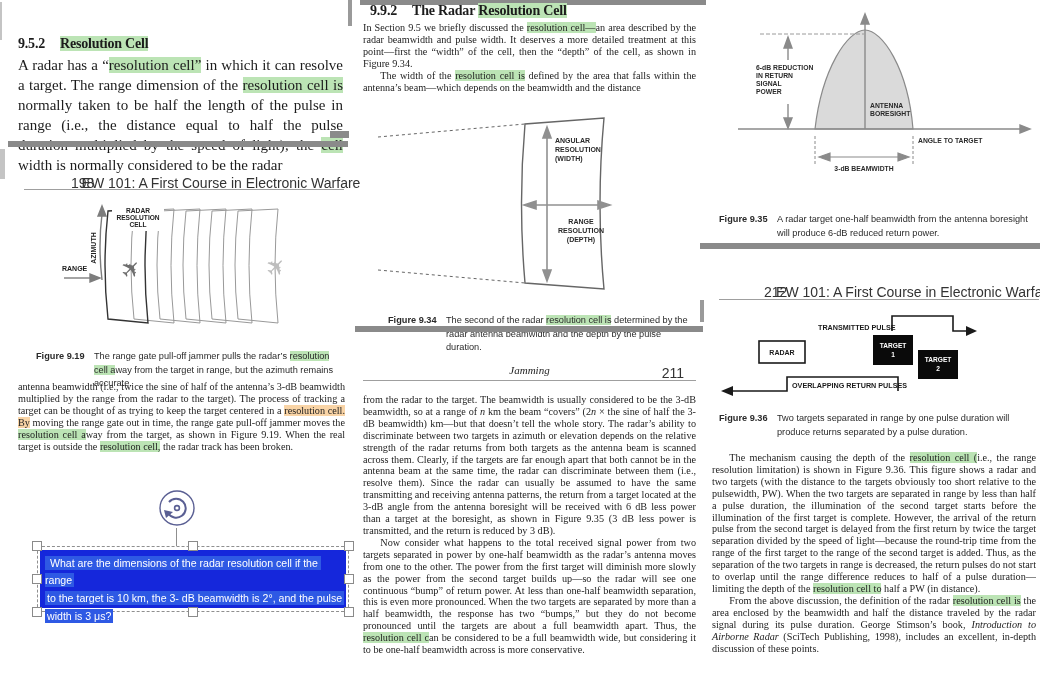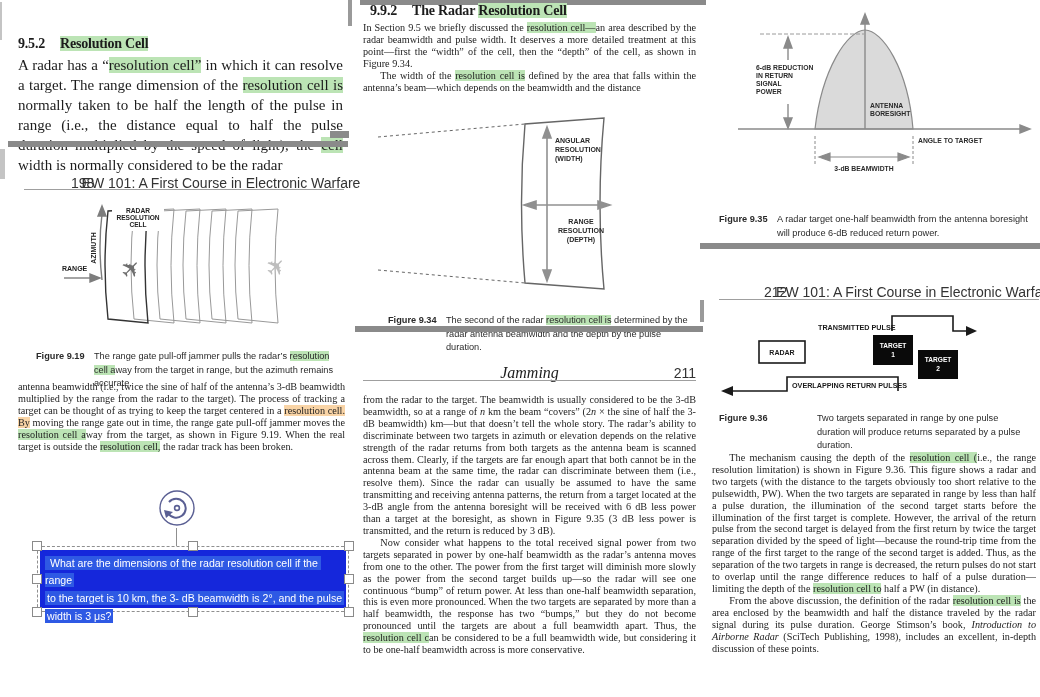--- a/index.html
+++ b/index.html
@@ -166,22 +166,22 @@
     </svg>
 
     <div class="abs cap" style="left:30px;top:302px;width:302px;">
       <span class="cap-label">Figure 9.34</span>
       <span class="cap-text"><span>The second of the radar </span><span class="hl-g">resolution cell is</span><span> determined by the radar antenna beamwidth and the depth by the pulse duration.</span></span>
     </div>
 
     <div class="bar" style="left:-3px;top:326px;width:348px;height:6px;"></div>
 
     <div class="abs" style="left:5px;top:364px;width:333px;">
-      <div class="abs serif-it" style="left:0;width:100%;text-align:center;font-size:16px;">Jamming</div>
-      <div class="abs runhead" style="right:0;top:1px;text-align:right;">211</div>
+      <div class="abs serif-it" style="left:0;width:100%;text-align:center;font-size:11px;">Jamming</div>
+      <div class="abs runhead" style="right:12px;top:1px;text-align:right;">211</div>
     </div>
     <div class="rule" style="left:5px;top:380px;width:333px;"></div>
 
     <div class="abs" style="left:5px;top:394px;width:333px;">
       <div class="body-text"><span>from the radar to the target. The beamwidth is usually considered to be the 3-dB beamwidth, so at a range of </span><span class="it">n</span><span> km the beam “covers” (2</span><span class="it">n</span><span> × the sine of half the 3-dB beamwidth) km—but that doesn’t tell the whole story. The radar’s ability to discriminate between two targets in azimuth or elevation depends on the relative strength of the radar returns from both targets as the antenna beam is scanned across them. Clearly, if the targets are far enough apart that both cannot be in the antenna beam at the same time, the radar can discriminate between them (i.e., resolve them). Since the radar can usually be assumed to have the same transmitting and receiving antenna patterns, the return from a target located at the 3-dB angle from the antenna boresight will be received with 6 dB less power than a target at the boresight, as shown in Figure 9.35 (3 dB less power is transmitted, and the return is reduced by 3 dB).</span></div>
       <div class="body-text indent"><span>Now consider what happens to the total received signal power from two targets separated in power by one-half beamwidth as the radar’s antenna moves from one to the other. The power from the first target will diminish more slowly as the power from the second target builds up—so the radar will see one continuous “bump” of return power. At less than one-half beamwidth separation, this is even more pronounced. When the two targets are separated by more than a half beamwidth, the response has two “bumps,” but they do not become pronounced until the targets are about a full beamwidth apart. Thus, the </span><span class="hl-g">resolution cell c</span><span>an be considered to be a full beamwidth wide, but considering it to be one-half beamwidth across is more conservative.</span></div>
     </div>
   </div>
 
   <div class="col" style="left:705px;width:335px;height:697px;">
@@ -256,21 +256,21 @@
         <text x="223" y="54">TARGET</text>
         <text x="223" y="63">2</text>
       </g>
       <g stroke="#1a1a1a" stroke-width="1.6" fill="none">
         <path d="M 183,83 L 183,69 L 72,69 L 72,83 L 16,83"></path>
       </g>
       <polygon points="18,78 18,88 6,83" fill="#1a1a1a"></polygon>
       <text x="77" y="80" font-size="7.2" font-weight="bold" fill="#1a1a1a">OVERLAPPING RETURN PULSES</text>
     </svg>
 
-    <div class="abs cap" style="left:14px;top:400px;width:315px;gap:40px;">
+    <div class="abs cap" style="left:14px;top:400px;width:315px;">
       <span class="cap-label">Figure 9.36</span>
       <span class="cap-text"><span>Two targets separated in range by one pulse duration will produce returns separated by a pulse duration.</span></span>
     </div>
 
     <div class="abs" style="left:7px;top:452px;width:324px;">
       <div class="body-text indent"><span>The mechanism causing the depth of the </span><span class="hl-g">resolution cell (</span><span>i.e., the range resolution limitation) is shown in Figure 9.36. This figure shows a radar and two targets (with the distance to the targets obviously too short relative to the pulsewidth, PW). When the two targets are separated in range by less than half a pulse duration, the illumination of the second target starts before the illumination of the first target is complete. However, the arrival of the return pulse from the second target is delayed from the first return by twice the target separation divided by the speed of light—because the round-trip time from the range of the first target to the range of the second target is added. Thus, as the separation of the two targets in range is decreased, the return pulses do not start to overlap until the range difference reduces to half of a pulse duration—limiting the depth of the </span><span class="hl-g">resolution cell to</span><span> half a PW (in distance).</span></div>
       <div class="body-text indent"><span>From the above discussion, the definition of the radar </span><span class="hl-g">resolution cell is</span><span> the area enclosed by the beamwidth and half the distance traveled by the radar signal during its pulse duration. George Stimson’s book, </span><span class="it">Introduction to Airborne Radar</span><span> (SciTech Publishing, 1998), includes an excellent, in-depth discussion of these points.</span></div>
     </div>
   </div>
 

